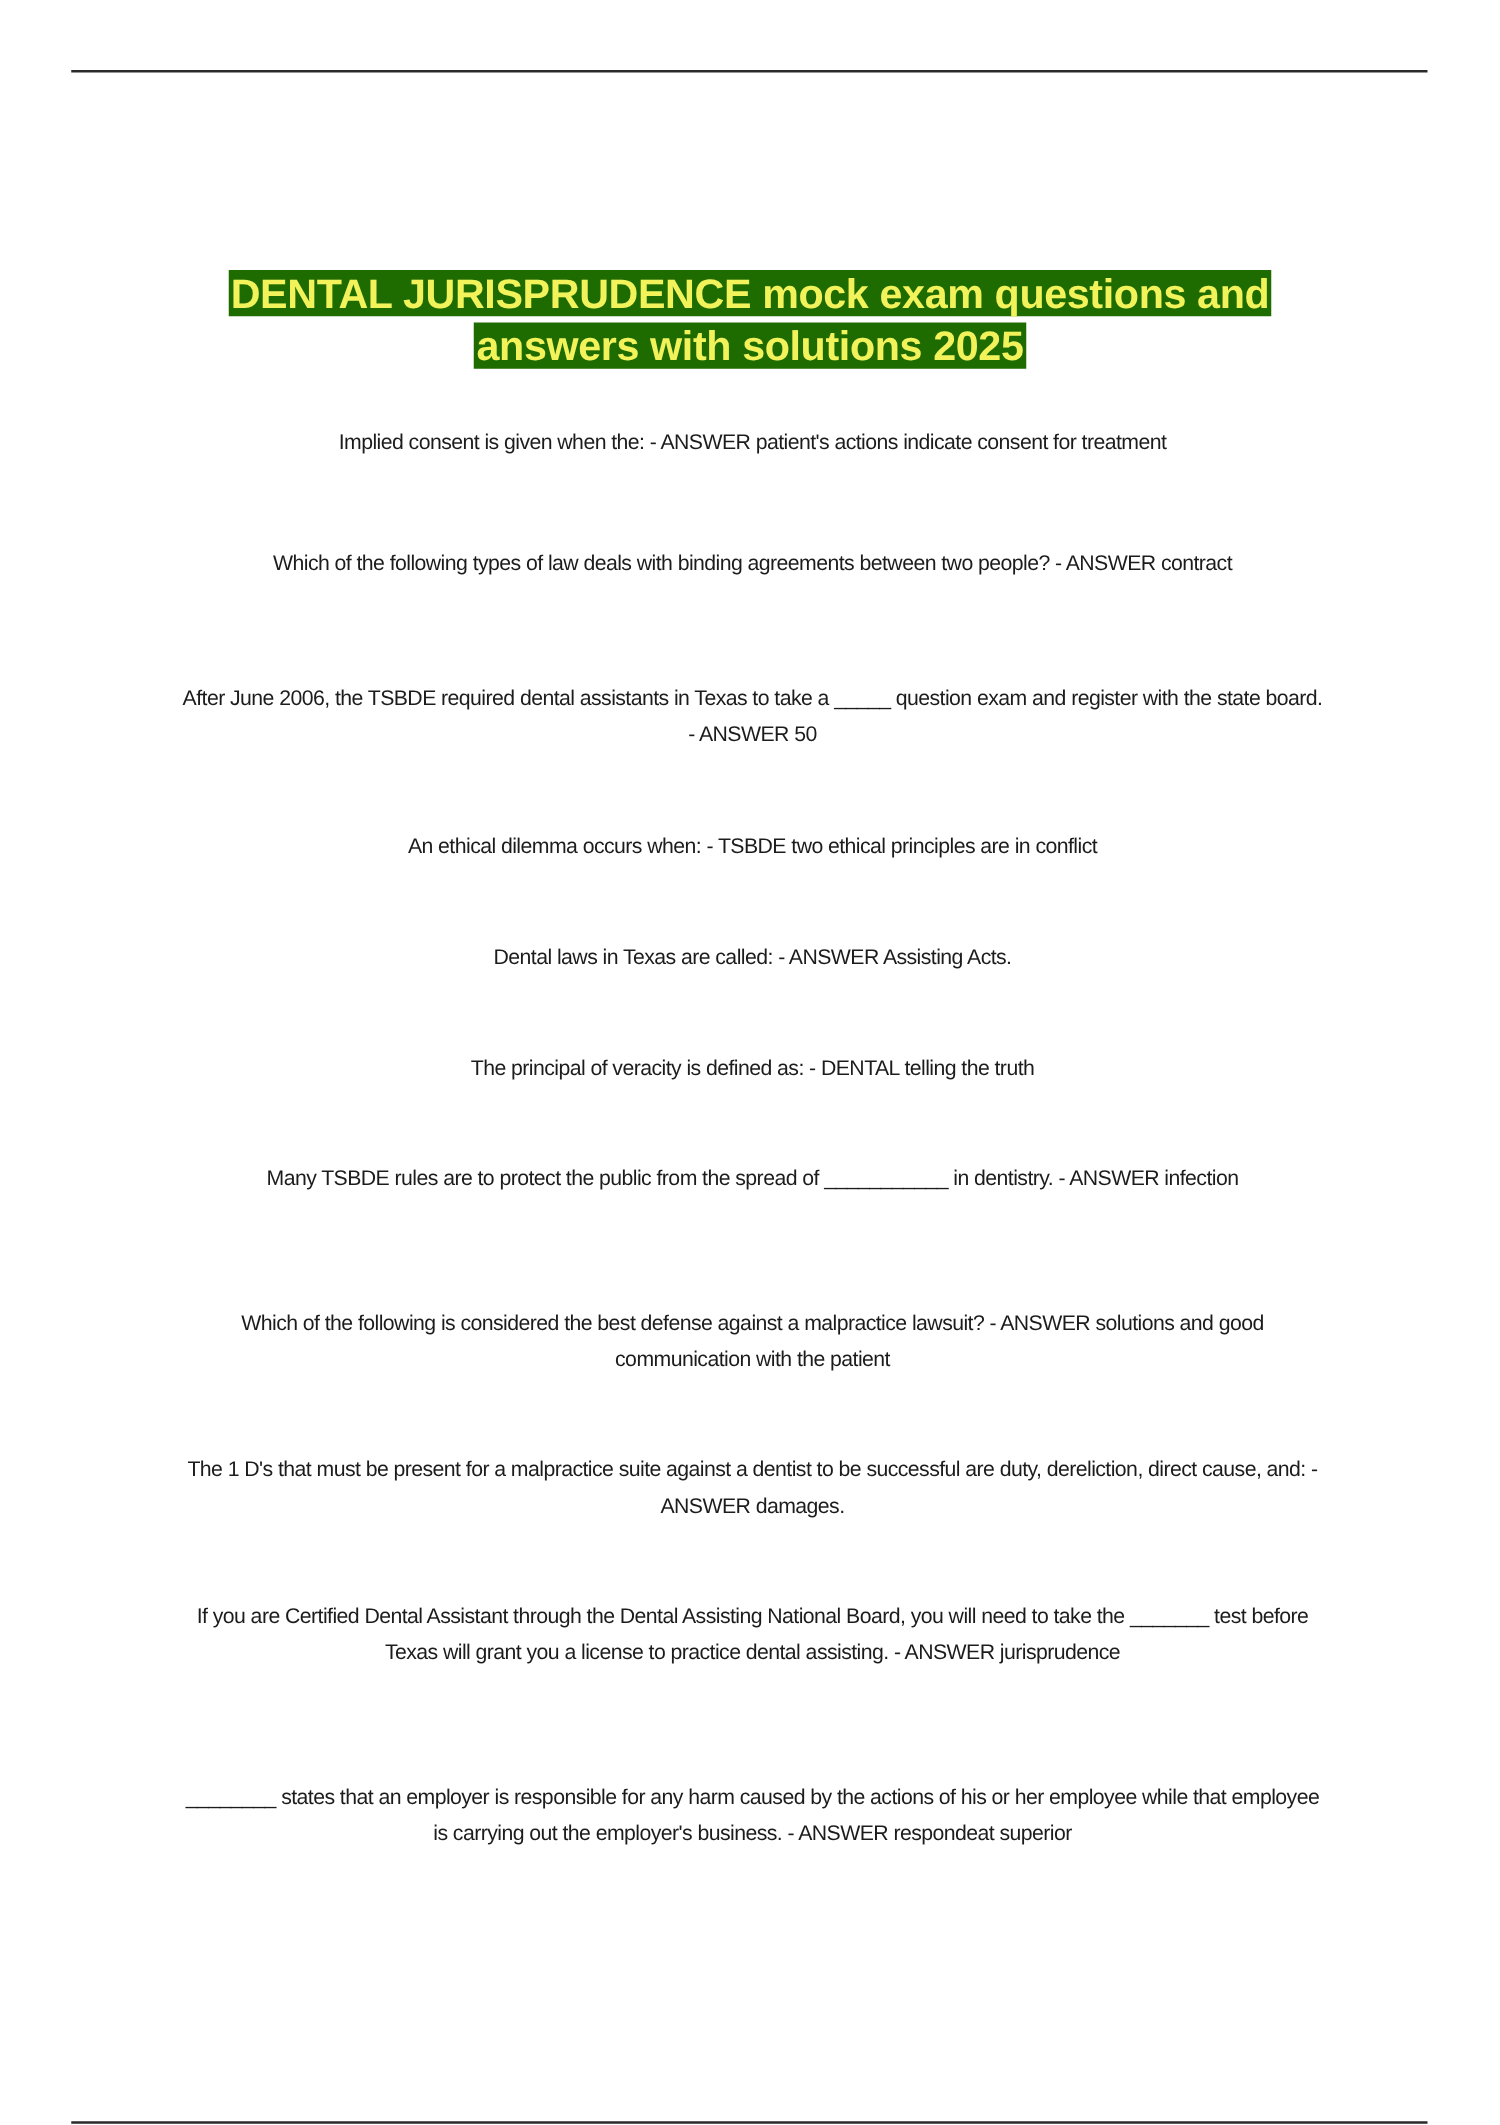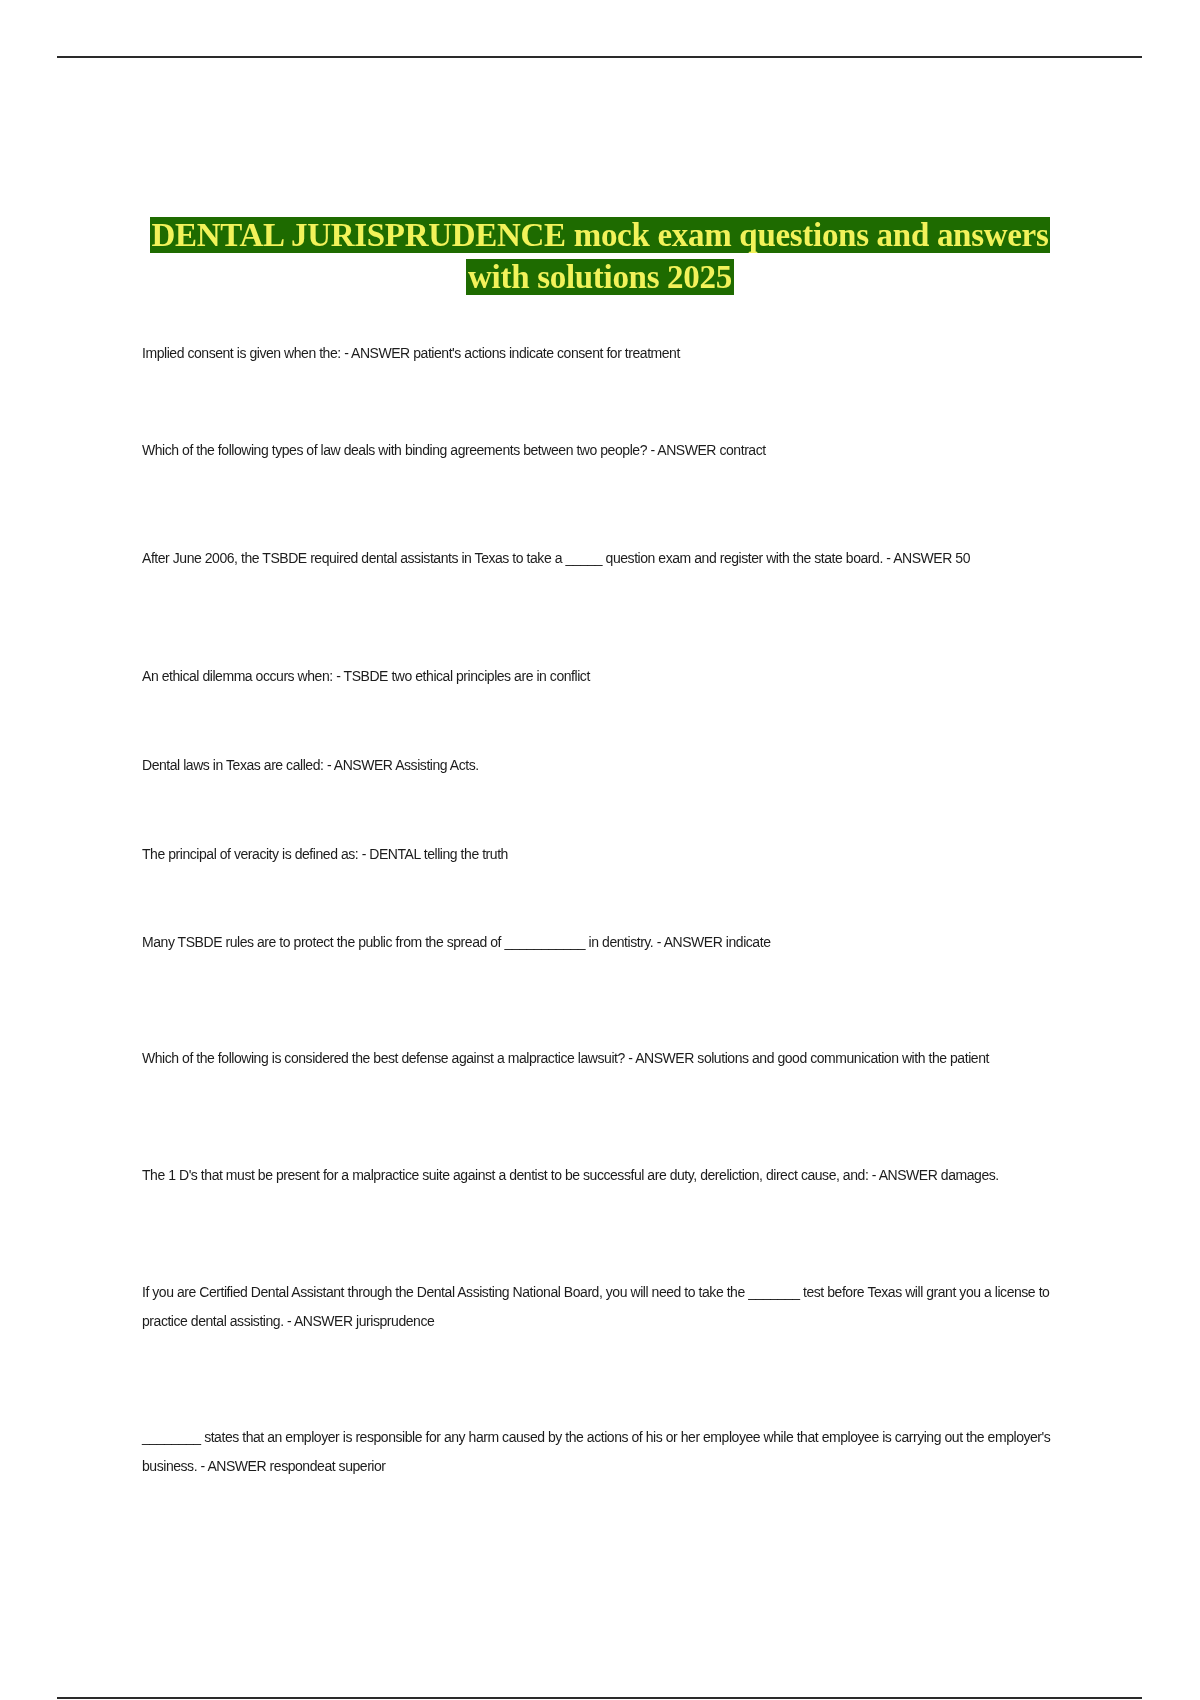--- a/index.html
+++ b/index.html
@@ -5,42 +5,42 @@
   html, body { margin: 0; padding: 0; }
   body {
     width: 1200px; height: 1700px; background: #ffffff; position: relative; overflow: hidden;
     font-family: "Liberation Sans", "DejaVu Sans", sans-serif; color: #1a1a1a;
   }
   .rule { position: absolute; left: 57px; width: 1085px; height: 2px; background: #2a2a2a; }
   .rule.top { top: 56px; }
   .rule.bottom { top: 1697px; }
   .title {
     position: absolute; top: 214px; left: 140px; width: 920px; text-align: center;
-    font-family: Liberation Serif, serif; font-weight: bold; font-size: 33px; line-height: 42px;
+    font-family: Liberation Sans, sans-serif; font-weight: bold; font-size: 33px; line-height: 42px;
     letter-spacing: -0.3px;
   }
   .title span { background: #1e6b00; color: #f2f25a; padding: 0 2px; box-decoration-break: clone; -webkit-box-decoration-break: clone; }
   .qa {
     position: absolute; left: 142px; width: 920px;
     font-family: "Liberation Sans Narrow", "Liberation Sans", sans-serif;
-    font-size: 14px; line-height: 29px; color: #1c1c1c; letter-spacing: -0.45px;
+    font-size: 17px; line-height: 29px; color: #1c1c1c; letter-spacing: -0.45px; text-align: center;
   }
 </style>
 </head>
 <body>
 
 <div class="rule top"></div>
 
 <div class="title"><span>DENTAL JURISPRUDENCE mock exam questions and answers with solutions 2025</span></div>
 
 <div class="qa" style="top:339px">Implied consent is given when the: - ANSWER patient's actions indicate consent for treatment</div>
 <div class="qa" style="top:436px">Which of the following types of law deals with binding agreements between two people? - ANSWER contract</div>
 <div class="qa" style="top:544px">After June 2006, the TSBDE required dental assistants in Texas to take a _____ question exam and register with the state board. - ANSWER 50</div>
 <div class="qa" style="top:662px">An ethical dilemma occurs when: - TSBDE two ethical principles are in conflict</div>
 <div class="qa" style="top:751px">Dental laws in Texas are called: - ANSWER Assisting Acts.</div>
 <div class="qa" style="top:840px">The principal of veracity is defined as: - DENTAL telling the truth</div>
-<div class="qa" style="top:928px">Many TSBDE rules are to protect the public from the spread of ___________ in dentistry. - ANSWER indicate</div>
+<div class="qa" style="top:928px">Many TSBDE rules are to protect the public from the spread of ___________ in dentistry. - ANSWER infection</div>
 <div class="qa" style="top:1044px">Which of the following is considered the best defense against a malpractice lawsuit? - ANSWER solutions and good communication with the patient</div>
 <div class="qa" style="top:1161px">The 1 D's that must be present for a malpractice suite against a dentist to be successful are duty, dereliction, direct cause, and: - ANSWER damages.</div>
 <div class="qa" style="top:1278px">If you are Certified Dental Assistant through the Dental Assisting National Board, you will need to take the _______ test before Texas will grant you a license to practice dental assisting. - ANSWER jurisprudence</div>
 <div class="qa" style="top:1423px">________ states that an employer is responsible for any harm caused by the actions of his or her employee while that employee is carrying out the employer's business. - ANSWER respondeat superior</div>
 
 <div class="rule bottom"></div>
 
 </body></html>

